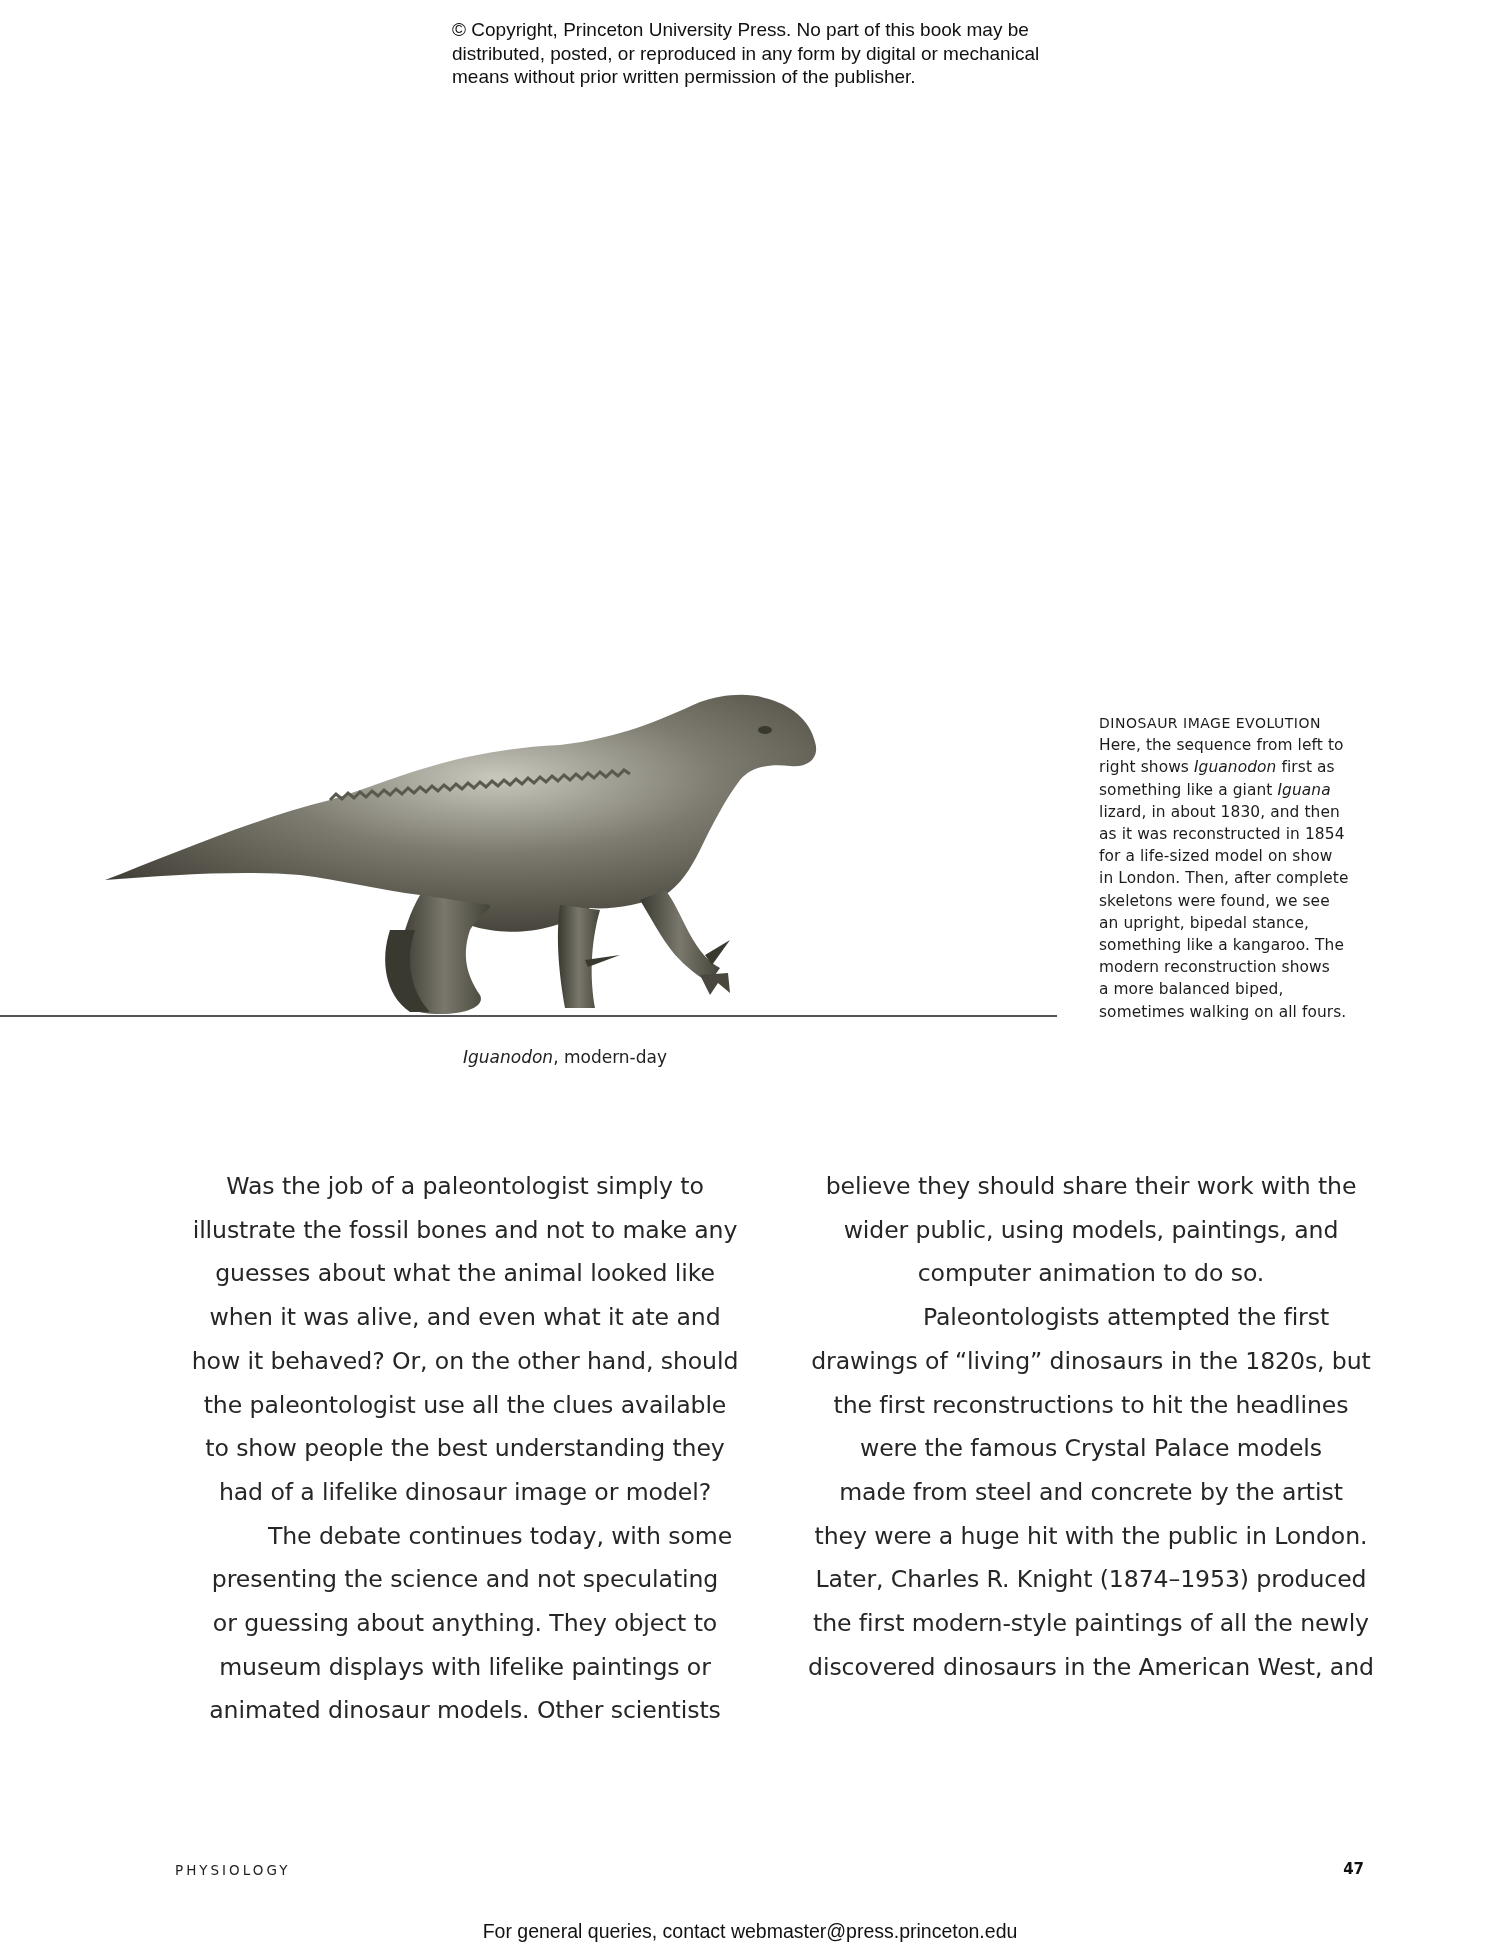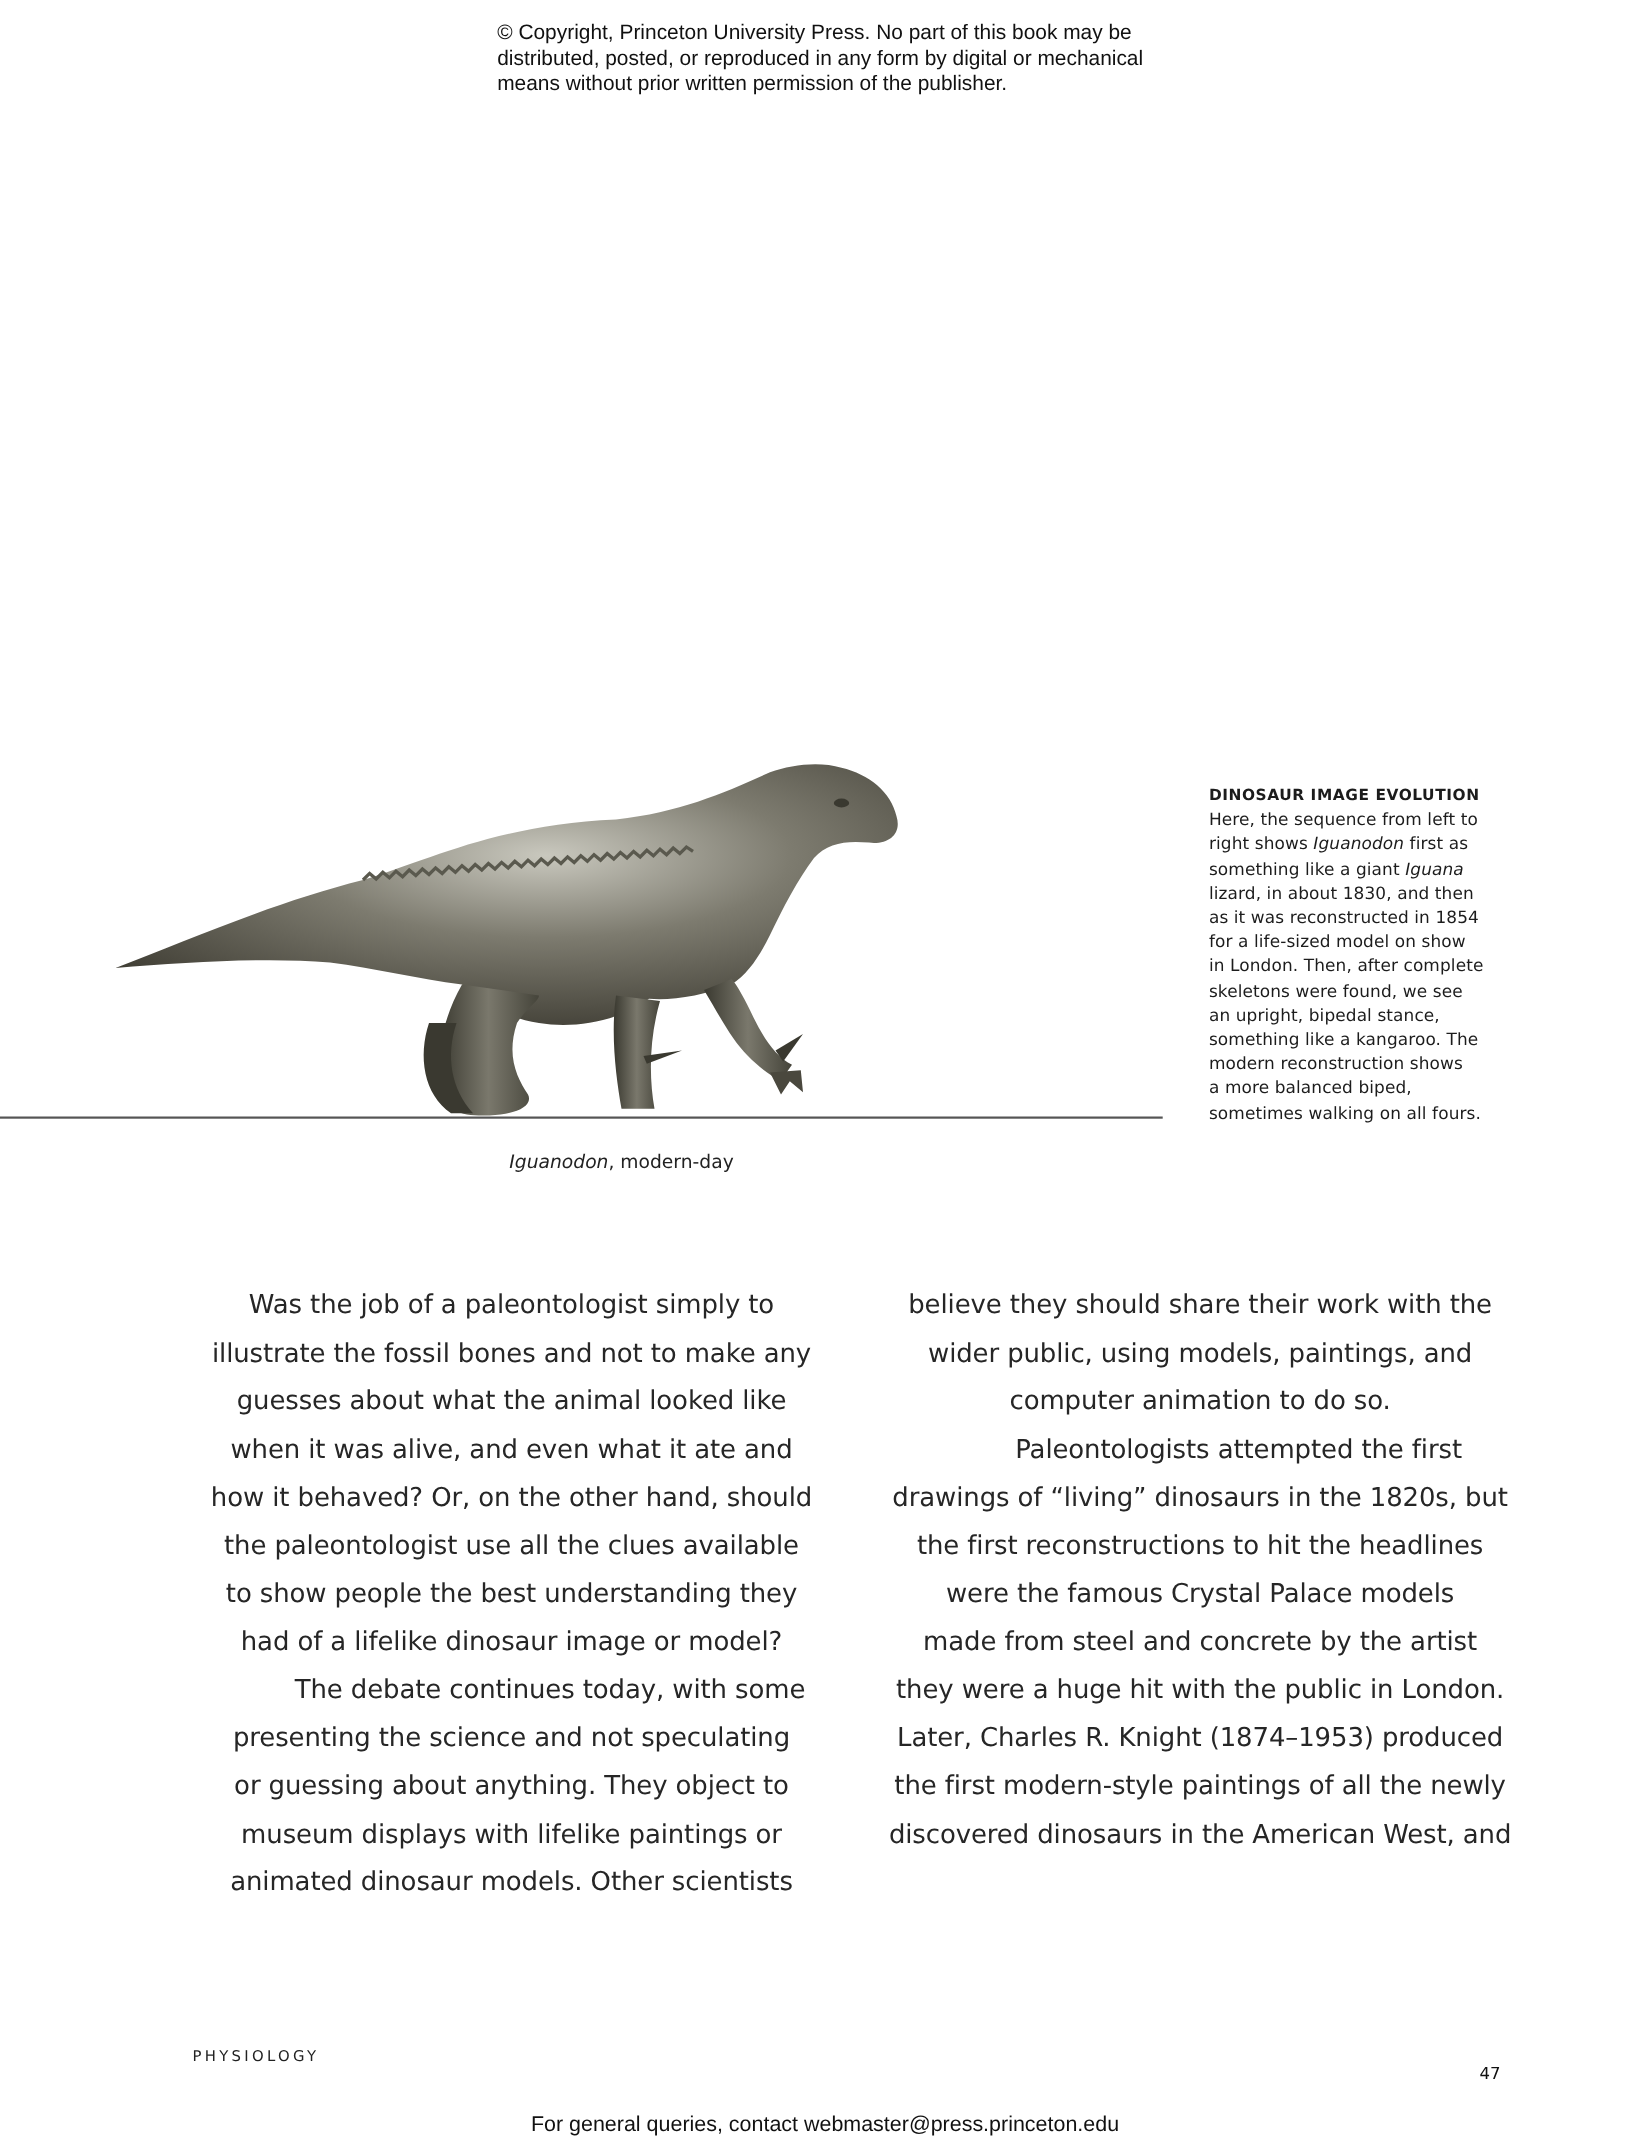--- a/index.html
+++ b/index.html
@@ -4,29 +4,29 @@
 <style>
   html, body { margin:0; padding:0; background:#ffffff; }
   body { width:1500px; height:1954px; position:relative; overflow:hidden; font-family:"DejaVu Sans", sans-serif; color:#1f1f1f; }
   .copyright { position:absolute; left:452px; top:18px; width:620px; font-family:"Liberation Sans", sans-serif; font-size:19px; line-height:23.5px; color:#111; }
   .copyright div { white-space:nowrap; }
   .figure { position:absolute; left:0; top:690px; width:1060px; height:330px; }
   .ground { position:absolute; left:0; top:1015px; width:1057px; height:2px; background:#555; }
   .caption { position:absolute; left:0; width:1130px; top:1047px; text-align:center; font-size:17px; color:#222; }
   .caption i { font-style:italic; }
   .sidebar { position:absolute; left:1099px; top:712px; width:290px; font-size:15.4px; line-height:22.2px; color:#1c1c1c; letter-spacing:0.1px; }
-  .sidebar .title { font-weight:bold; font-size:14px; letter-spacing:0.5px; }
+  .sidebar .title { font-weight:normal; font-size:14px; letter-spacing:0.5px; }
   .sidebar div { white-space:nowrap; }
   .col { position:absolute; top:1165px; font-size:23.6px; line-height:43.7px; color:#262626; letter-spacing:-0.1px; }
   .col div { white-space:nowrap;text-align:center; }
   .col .indent { padding-left:70px; }
   .col-left { left:175px; width:580px; }
   .col-right { left:791px; width:600px; }
   .running-head { position:absolute; left:175px; top:1862px; font-size:13.5px; letter-spacing:3px; color:#222; }
-  .folio { position:absolute; right:136px; top:1860px; font-size:15px; font-weight:normal; color:#111;margin-top:16px; }
+  .folio { position:absolute; right:136px; top:1860px; font-size:15px; font-weight:bold; color:#111; }
   .contact { position:absolute; left:0; width:1500px; top:1920px; text-align:center; font-family:"Liberation Sans", sans-serif; font-size:19.5px; color:#111; }
 </style>
 </head>
 <body>
 
 <div class="copyright">
   <div>© Copyright, Princeton University Press. No part of this book may be</div>
   <div>distributed, posted, or reproduced in any form by digital or mechanical</div>
   <div>means without prior written permission of the publisher.</div>
 </div>

